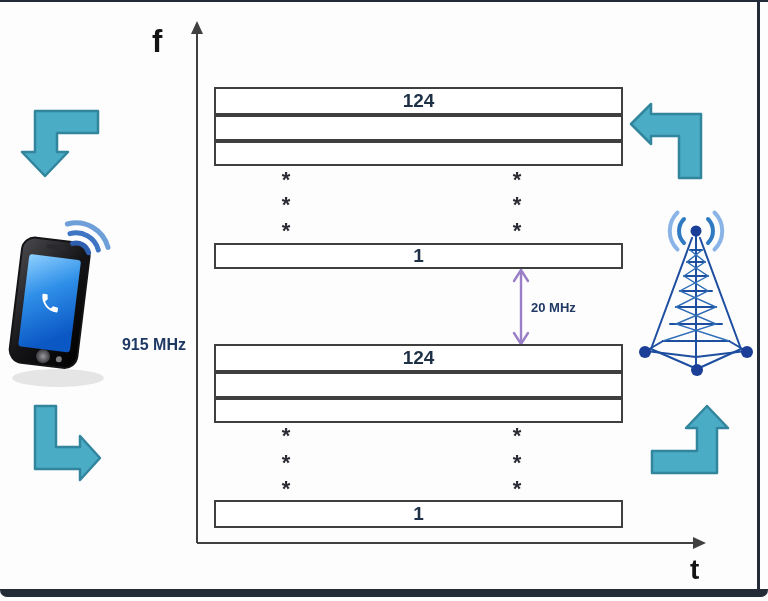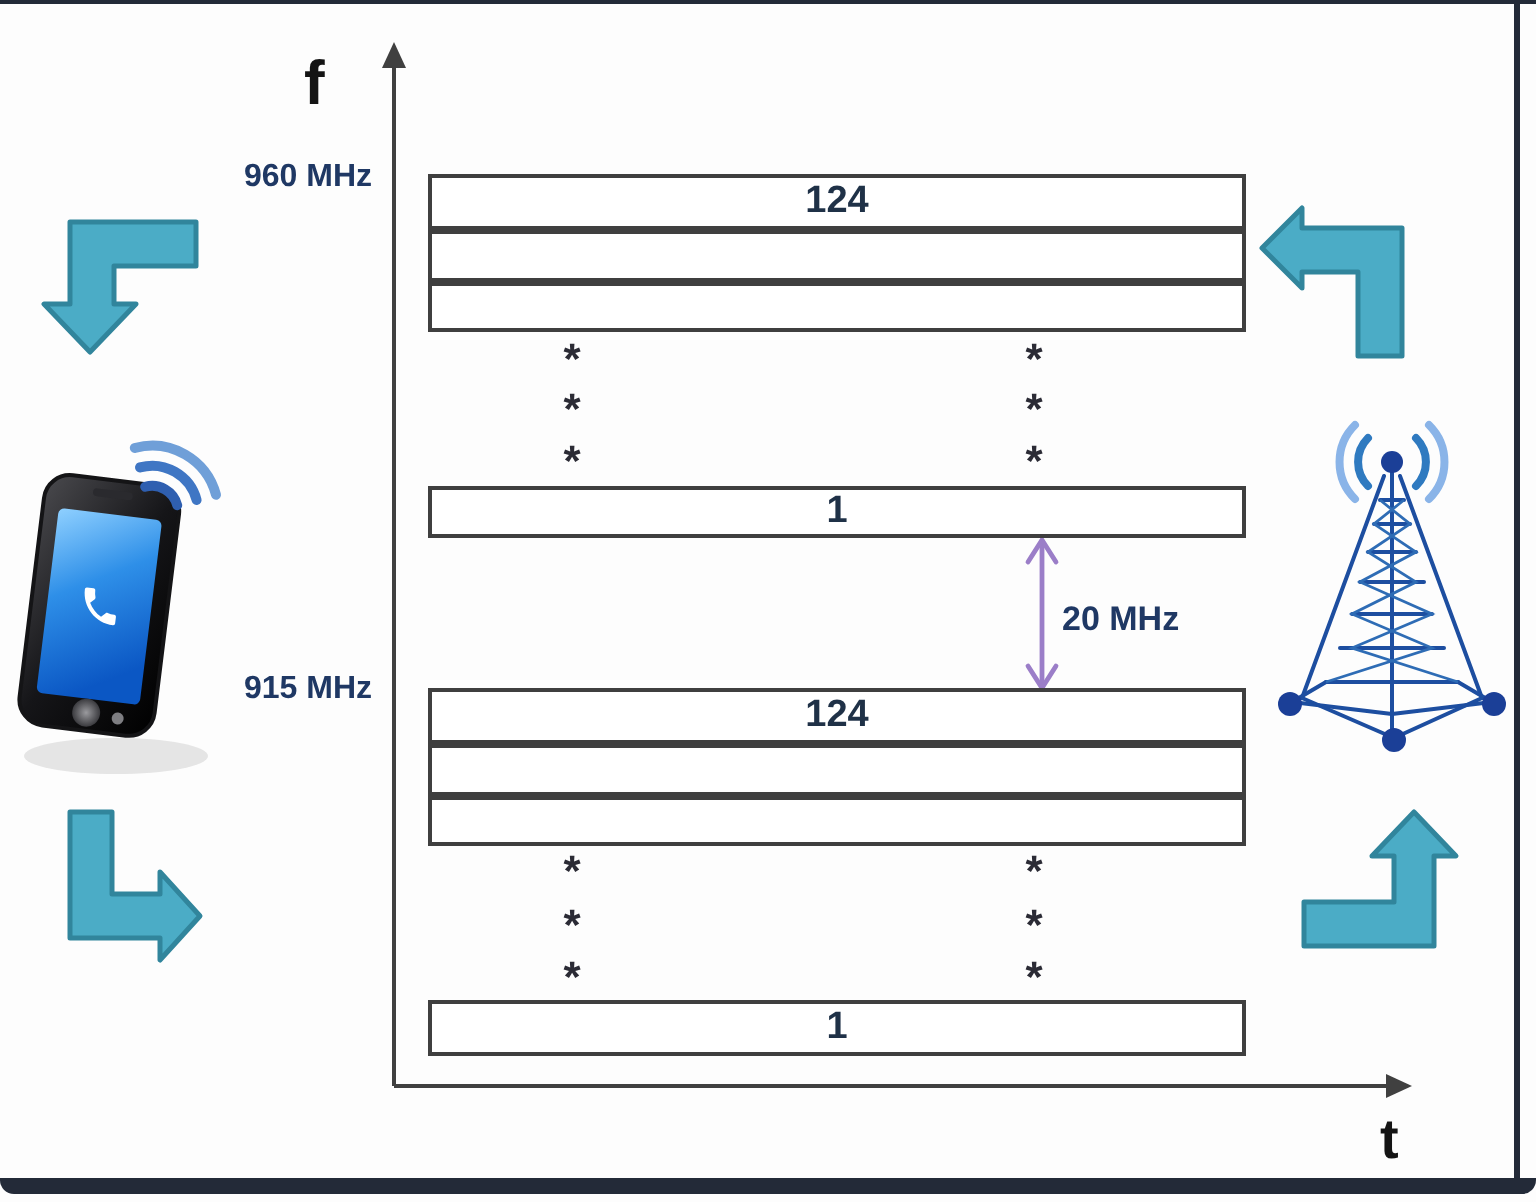--- a/index.html
+++ b/index.html
@@ -17,21 +17,21 @@
     display:flex;align-items:center;justify-content:center;
     font-weight:bold;font-size:19px;color:#1f3147;
   }
   .flabel{
     position:absolute;left:28px;width:158px;text-align:right;
     font-weight:bold;font-size:16px;color:#1F3864;line-height:18px;
   }
   .axis-label{position:absolute;font-weight:bold;color:#141414;}
   .f-label{left:152px;top:24px;font-size:31px;}
   .t-label{left:690px;top:554px;font-size:28px;}
-  .gap-label{position:absolute;left:531px;top:300px;font-weight:bold;font-size:17px;color:#1F3864;}
+  .gap-label{position:absolute;left:531px;top:300px;font-weight:bold;font-size:13px;color:#1F3864;}
   .ast{
     position:absolute;width:22px;text-align:center;line-height:1;
     font-size:22px;font-weight:bold;color:#2b2b35;
   }
   .flow{stroke:#31859C;stroke-width:2.5;stroke-linejoin:round;}
   .gapline{stroke:#9B7EC8;stroke-width:2.4;fill:none;stroke-linecap:round;}
   .axisline{stroke:#404040;stroke-width:2;}
   .tower-line{stroke:#1d4ea0;stroke-width:2;fill:none;stroke-linecap:round;}
   .tower-brace{stroke:#2e6cb5;stroke-width:1.4;fill:none;}
 </style>
@@ -127,21 +127,20 @@
         <path d="M677.5 212.5 A26 26 0 0 0 677.5 249.5" stroke="#8ab4e8" stroke-width="4"></path>
         <path d="M708 219 A17 17 0 0 1 708 243" stroke="#2f7ac0" stroke-width="4"></path>
         <path d="M714.5 212.5 A26 26 0 0 1 714.5 249.5" stroke="#8ab4e8" stroke-width="4"></path>
       </g>
     </g>
   </svg>
 
   <div class="axis-label f-label">f</div>
   <div class="axis-label t-label">t</div>
 
-  <div class="flabel" style="top:80px">960 MHz</div>
   <div class="flabel" style="top:336px">915 MHz</div>
 
   <div class="band" style="top:87px;height:28px">124</div>
   <div class="band" style="top:115px;height:26px"></div>
   <div class="band" style="top:141px;height:25px"></div>
   <div class="band" style="top:243px;height:26px">1</div>
 
   <div class="band" style="top:344px;height:28px">124</div>
   <div class="band" style="top:372px;height:26px"></div>
   <div class="band" style="top:398px;height:25px"></div>

